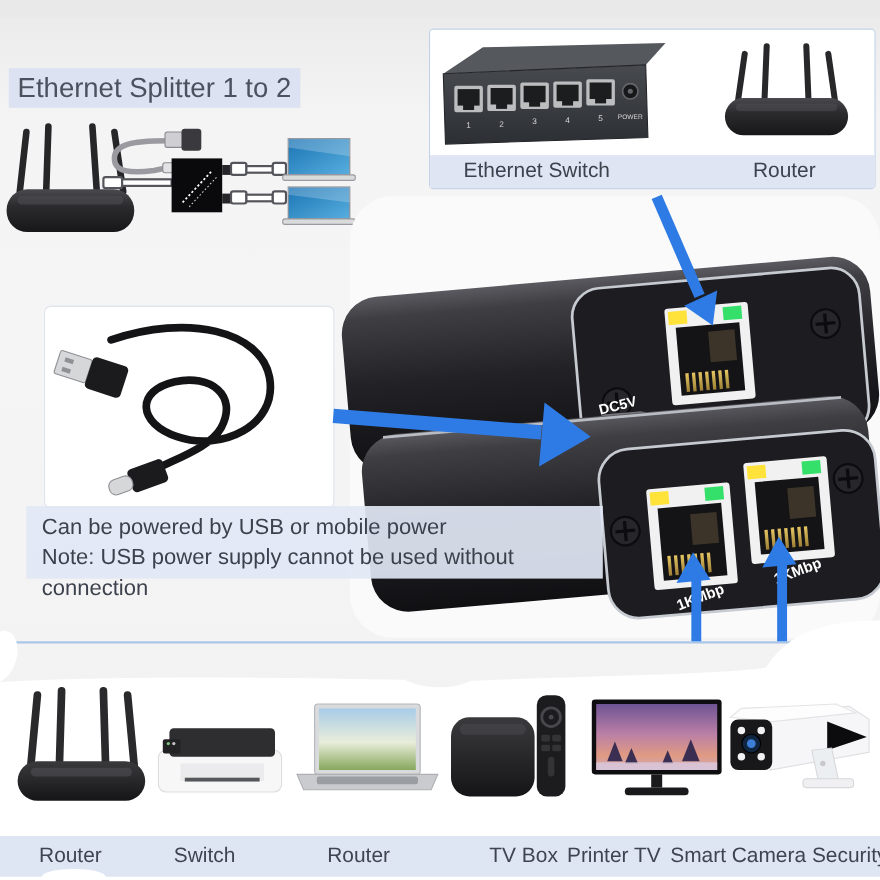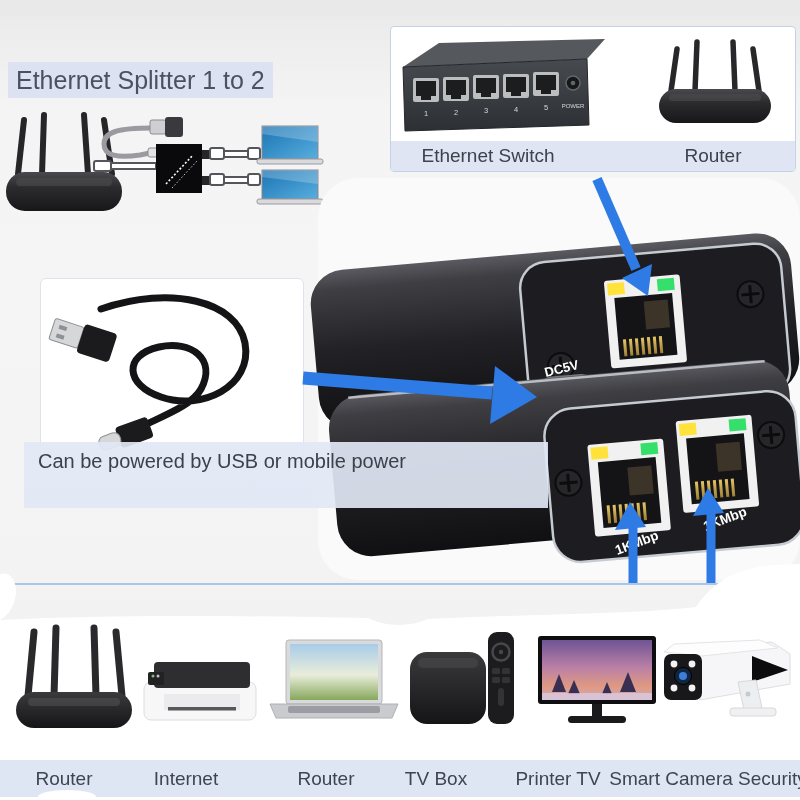--- a/index.html
+++ b/index.html
@@ -8,21 +8,21 @@
     background:linear-gradient(180deg,#ebebec 0px,#f4f4f5 90px,#f5f5f6 300px,#f3f3f4 560px,#f0f0f1 100%);margin-top:16px;}
   .abs{position:absolute;}
   .title-badge{left:8px;top:46px;height:36px;line-height:36px;padding:0 8px;
     background:#dce2f1;color:#4c5160;font-size:25px;white-space:nowrap;}
   .tr-box{left:390px;top:10px;width:404px;height:144px;background:#ffffff;
     border:1px solid #c3d2e8;border-radius:4px;}
   .tr-strip{left:0;bottom:0;width:100%;height:30px;background:#dfe5f2;}
   .tr-label{position:absolute;top:0;height:30px;line-height:30px;transform:translateX(-50%);
     color:#3d424d;font-size:19px;white-space:nowrap;}
   .white-blob{left:318px;top:162px;width:482px;height:402px;background:#fafafb;border-radius:40px;}
-  .note-strip{left:24px;top:426px;width:524px;height:66px;background:rgba(226,231,245,0.92);
+  .note-strip{left:24px;top:444px;width:524px;height:66px;background:rgba(226,231,245,0.92);
     color:#3c414c;font-size:20px;line-height:28px;padding:5px 0 0 14px;box-sizing:border-box;z-index:6;}
   .usb-box{left:40px;top:262px;width:262px;height:182px;background:#ffffff;
     border:1px solid #dfe3ec;border-radius:6px;z-index:2;}
   .hline{left:0;top:567px;width:800px;height:2px;background:#a9c6e8;z-index:3;}
   .bottom-strip{left:0;top:744px;width:800px;height:37px;background:#dfe6f3;z-index:11;}
   .bottom-label{position:absolute;top:0;height:37px;line-height:37px;transform:translateX(-50%);
     color:#3f4550;font-size:19px;white-space:nowrap;}
   .blob-ell{position:absolute;left:38px;top:774px;width:58px;height:14px;background:#ffffff;
     border-radius:50%;z-index:12;}
   svg text{font-family:"Liberation Sans",sans-serif;}
@@ -287,20 +287,21 @@
       <polygon points="630,486 615,514 646,511" fill="#2e7be5"></polygon>
     </g>
     <g>
       <path d="M711,567 L711,496" stroke="#2e7be5" stroke-width="9" fill="none"></path>
       <polygon points="708,472 693,500 724,497" fill="#2e7be5"></polygon>
     </g>
   </svg>
 
   <div class="abs note-strip">
     <div>Can be powered by USB or mobile power</div>
+    <div>Note: USB power supply cannot be used without connection</div>
   </div>
 
   <svg class="abs z10" style="left:0;top:540px;" width="800" height="260" viewBox="0 0 800 260">
     <path d="M0,18 C12,14 20,30 14,46 C11,57 4,61 0,64
              L0,64 C120,58 250,60 368,62
              C386,71 410,71 428,63
              C530,58 640,58 696,51
              C716,22 742,8 800,8
              L800,244 C760,252 700,246 640,250
              C500,258 420,248 300,252
@@ -393,21 +394,21 @@
       <circle cx="683" cy="60" r="4" fill="#3d7fd8"></circle>
       <polygon points="752,40 788,54 752,66" fill="#0c0c0e"></polygon>
       <polygon points="738,66 756,64 762,92 744,94" fill="#eceff1" stroke="#d8d8da"></polygon>
       <rect x="730" y="92" width="46" height="8" rx="3" fill="#f0f0f2" stroke="#d8d8da"></rect>
       <circle cx="748" cy="78" r="2.5" fill="#c9c9cc"></circle>
     </g>
   </svg>
 
   <div class="abs bottom-strip">
     <span class="bottom-label" style="left:64px;">Router</span>
-    <span class="bottom-label" style="left:186px;">Internet</span>
+    <span class="bottom-label" style="left:186px;">Switch</span>
     <span class="bottom-label" style="left:326px;">Router</span>
-    <span class="bottom-label" style="left:436px;">TV Box</span>
+    <span class="bottom-label" style="left:476px;">TV Box</span>
     <span class="bottom-label" style="left:558px;">Printer TV</span>
     <span class="bottom-label" style="left:708px;">Smart Camera Security</span>
   </div>
   <div class="blob-ell"></div>
 
 </div>
 
 </body></html>

